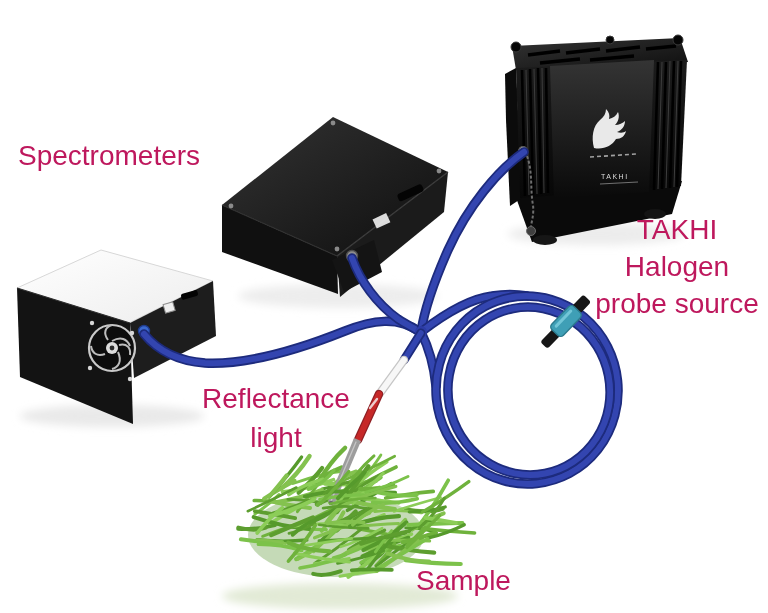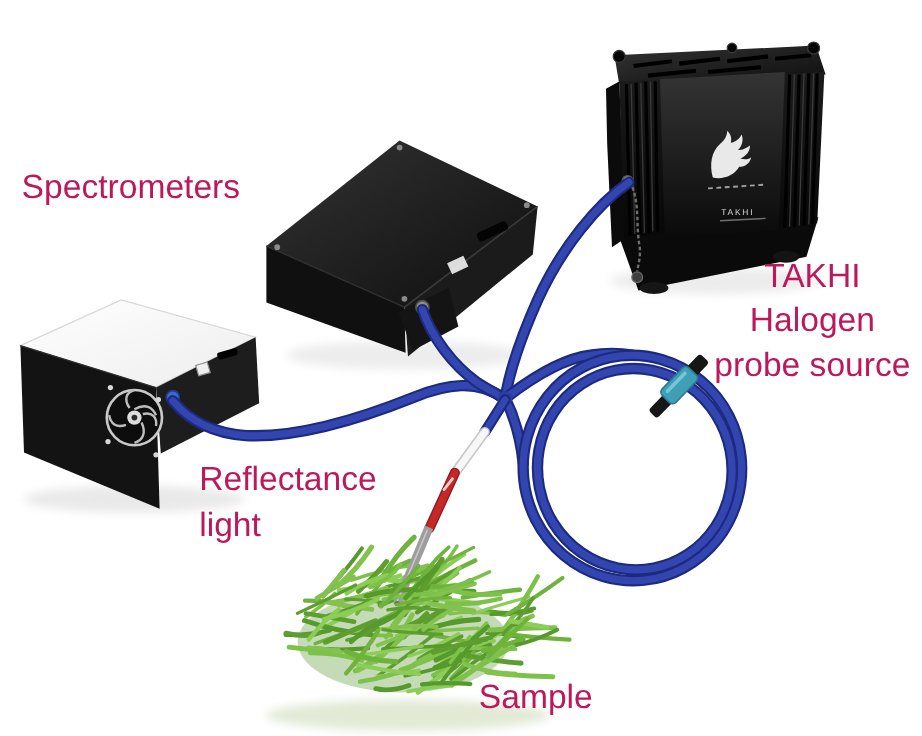--- a/index.html
+++ b/index.html
@@ -3,22 +3,22 @@
 <meta charset="utf-8">
 <style>
   html,body{margin:0;padding:0;background:#ffffff;}
   .stage{position:relative;width:768px;height:613px;background:#ffffff;overflow:hidden;
          font-family:"Liberation Sans",sans-serif;}
   .art{position:absolute;left:0;top:0;}
   .label{position:absolute;color:#be185d;font-size:28px;line-height:36px;font-weight:400;}
   .label .ln{display:block;}
   .lbl-spectrometers{left:18px;top:138px;}
   .lbl-lightsource{left:586px;top:211px;width:182px;text-align:center;line-height:37px;}
-  .lbl-reflectance{left:166px;top:379px;width:220px;text-align:left;line-height:39px;}
-  .lbl-sample{left:399px;top:563px;}
+  .lbl-reflectance{left:166px;top:379px;width:220px;text-align:center;line-height:39px;}
+  .lbl-sample{left:416px;top:563px;}
 </style>
 </head>
 <body>
 
 <div class="stage">
 
   <svg class="art" width="768" height="613" viewBox="0 0 768 613">
     <defs>
       <linearGradient id="gTopBlack" x1="0" y1="0" x2="1" y2="1">
         <stop offset="0" stop-color="#333333"></stop>

